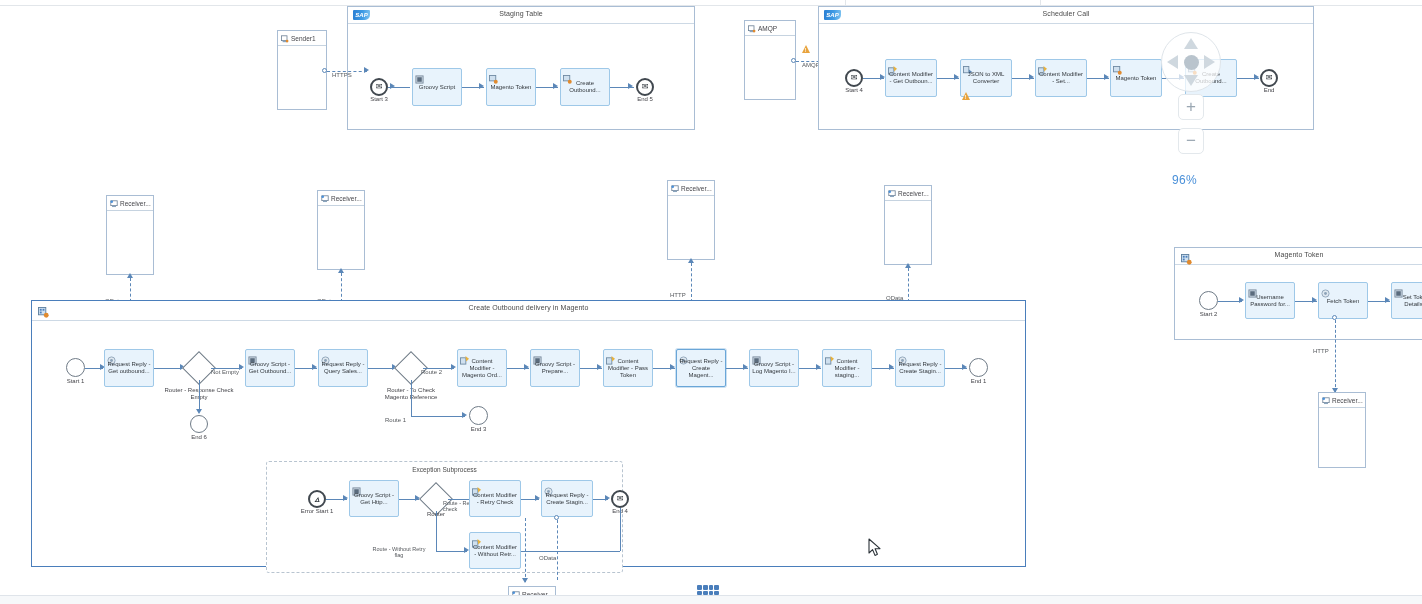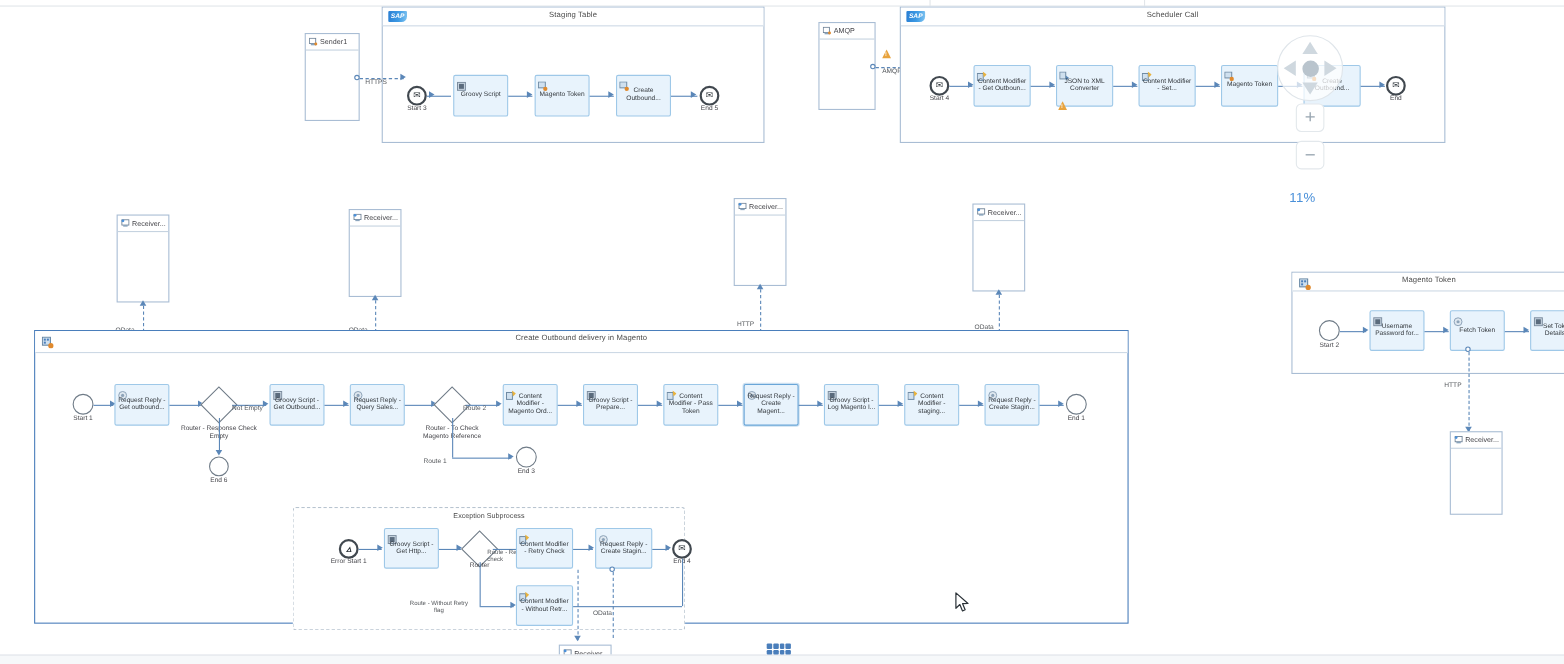--- a/index.html
+++ b/index.html
@@ -384,21 +384,21 @@
 
   <div class="compass" style="left:1161px; top:32px;">
     <div class="cbtn up"></div>
     <div class="cbtn down"></div>
     <div class="cbtn left"></div>
     <div class="cbtn right"></div>
     <div class="hub"></div>
   </div>
   <div class="zbtn" style="left:1178px; top:94px;">+</div>
   <div class="zbtn" style="left:1178px; top:128px;">−</div>
-  <div class="zoom-level" style="left:1172px; top:173px;">11%</div>
+  <div class="zoom-level" style="left:1172px; top:173px;">96%</div>
 
   <div class="participant" style="left:106px; top:195px; width:48px; height:80px;">
     <div class="participant-head">
       <span>
         <svg width="8" height="8" viewBox="0 0 10 10">
             <rect x="1" y="1" width="8" height="6" fill="#fff" stroke="#6b7f94"></rect>
             <rect x="2.5" y="7" width="5" height="1.8" fill="#8aa4bd"></rect>
             <circle cx="2.2" cy="2.2" r="1.6" fill="#4a90d9"></circle>
           </svg>
       </span>

